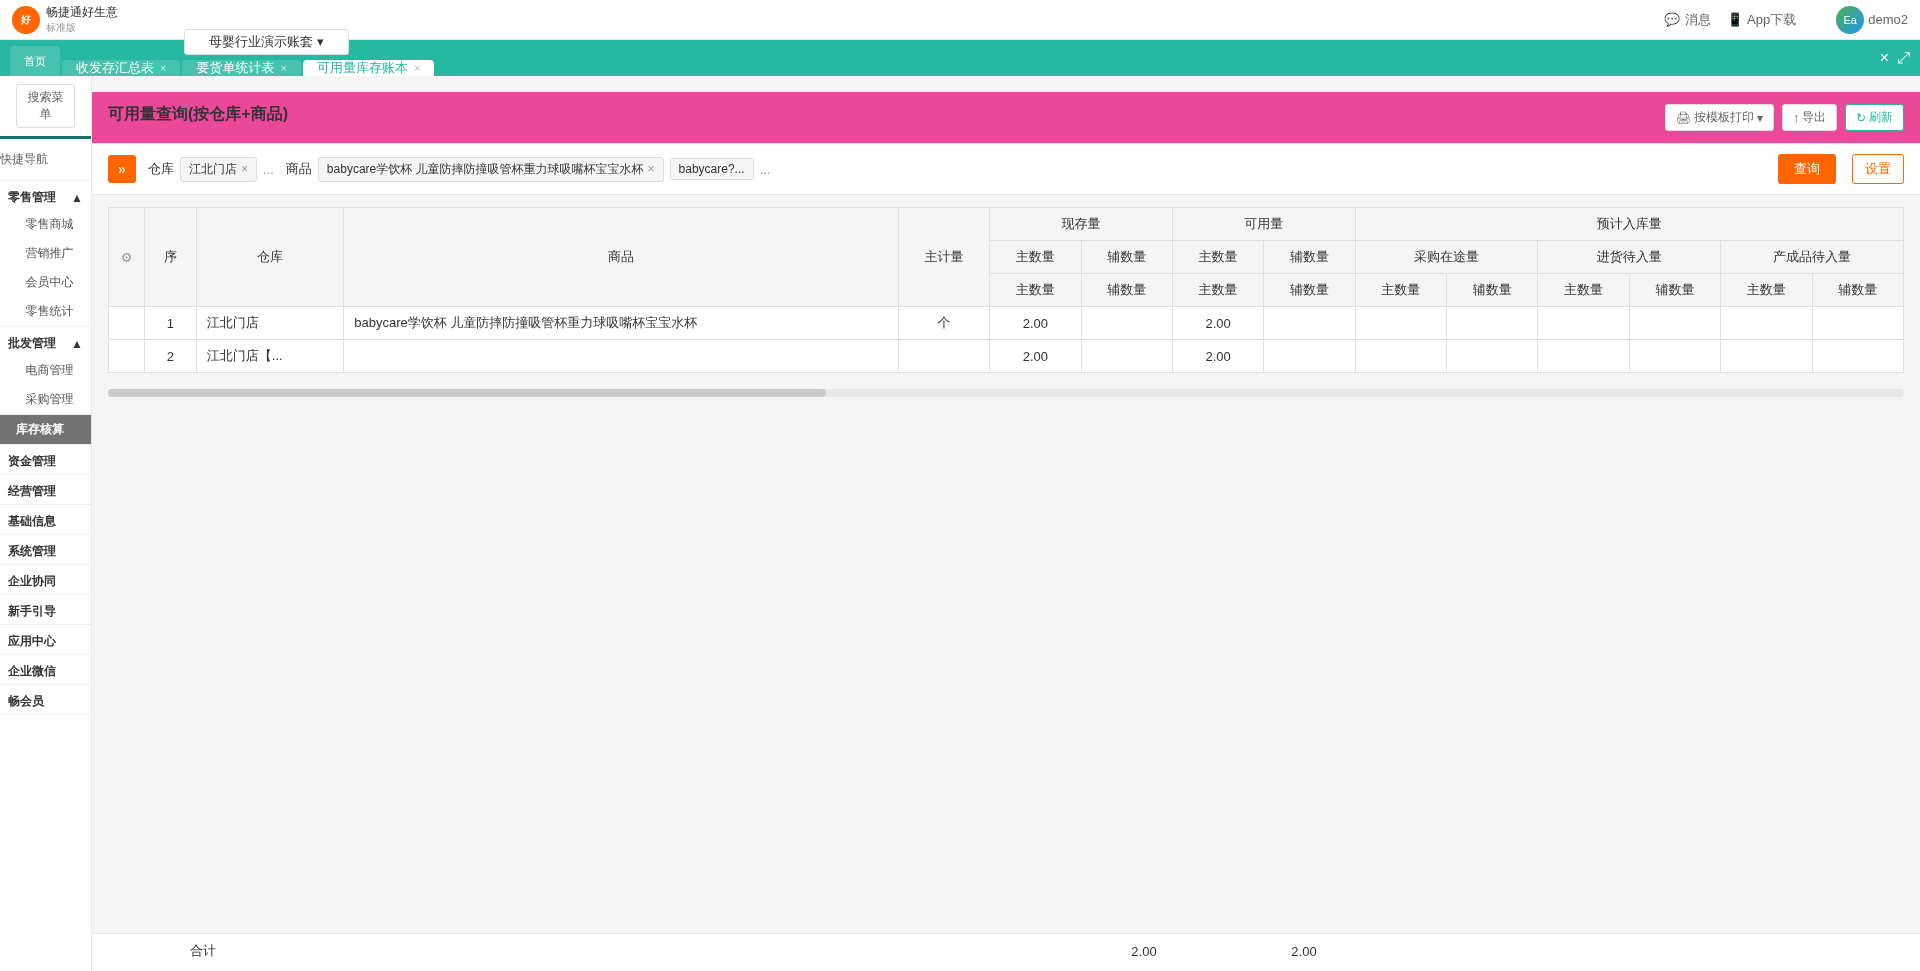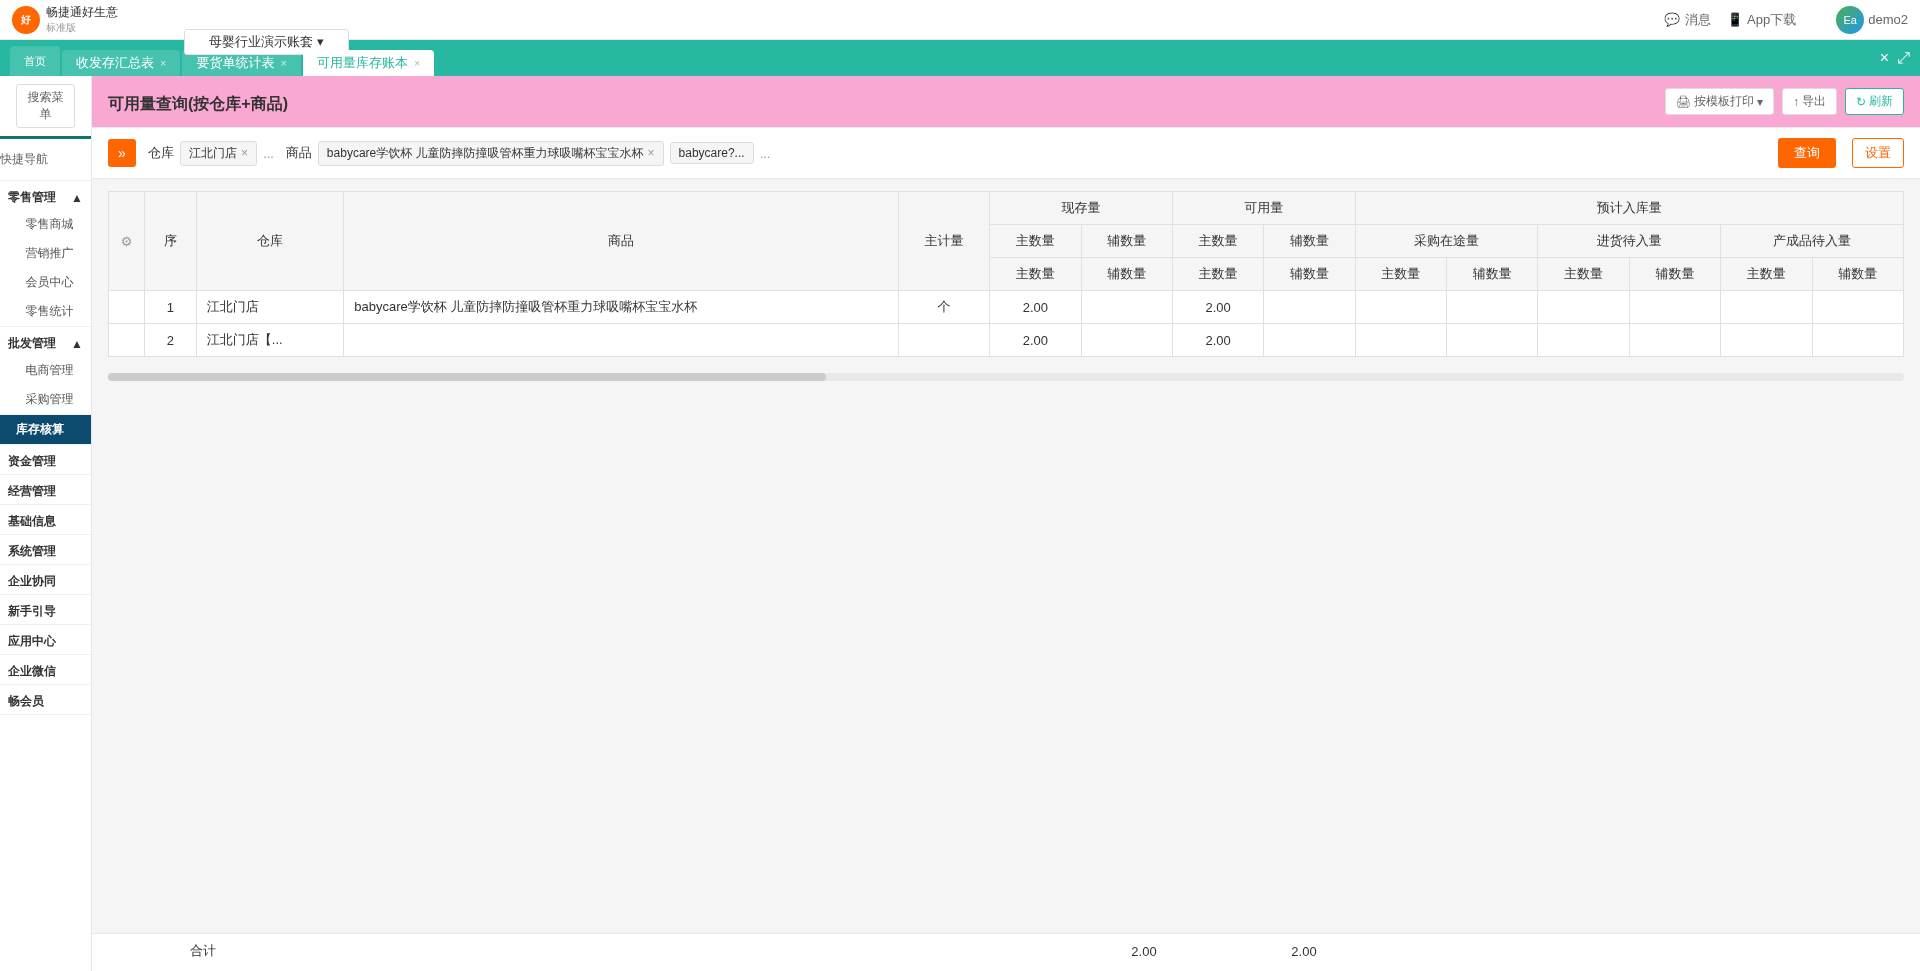--- a/index.html
+++ b/index.html
@@ -54,21 +54,21 @@
     
     .nav-tabs {
       height: 36px;
       background: #26b8a0;
       display: flex;
       align-items: flex-end;
       padding: 0 0 0 10px;
       gap: 2px;
     }
     .nav-tab {
-      height: 26px;
+      height: 16px;
       padding: 0 14px;
       background: rgba(255,255,255,0.15);
       color: #fff;
       border-radius: 4px 4px 0 0;
       display: flex; align-items: center; gap: 6px;
       cursor: pointer; font-size: 13px;
     }
     .nav-tab.active {
       background: #fff;
       color: #26b8a0;
@@ -142,37 +142,37 @@
       cursor: pointer;
     }
     .sidebar-item {
       padding: 6px 8px 6px 16px;
       font-size: 12px;
       color: #555;
       cursor: pointer;
       text-align: center;
     }
     .sidebar-item.active {
-      background: #0c4a6e;
+      background: #737373;
       color: #fff;
       border-radius: 0;
     }
 
     
     .content {
       flex: 1;
       overflow: auto;
       padding: 0;
       background: #f5f5f5;
     }
     .page-header {
-      background: #f9a8d4;
+      background: #ec4899;
       padding: 12px 16px 0;
       border-bottom: 1px solid #e8e8e8;
-      display: flex; align-items: flex-end; justify-content: space-between;
+      display: flex; align-items: flex-start; justify-content: space-between; margin-top: 16px;
     }
     .page-title { font-size: 16px; font-weight: bold; color: #333; padding-bottom: 12px; }
     .page-header-right {
       display: flex; align-items: center; gap: 8px; padding-bottom: 12px;
     }
     .header-btn {
       display: flex; align-items: center; gap: 3px;
       padding: 4px 10px; border-radius: 3px;
       cursor: pointer; font-size: 12px; color: #666;
       border: 1px solid #ddd; background: #fff;

